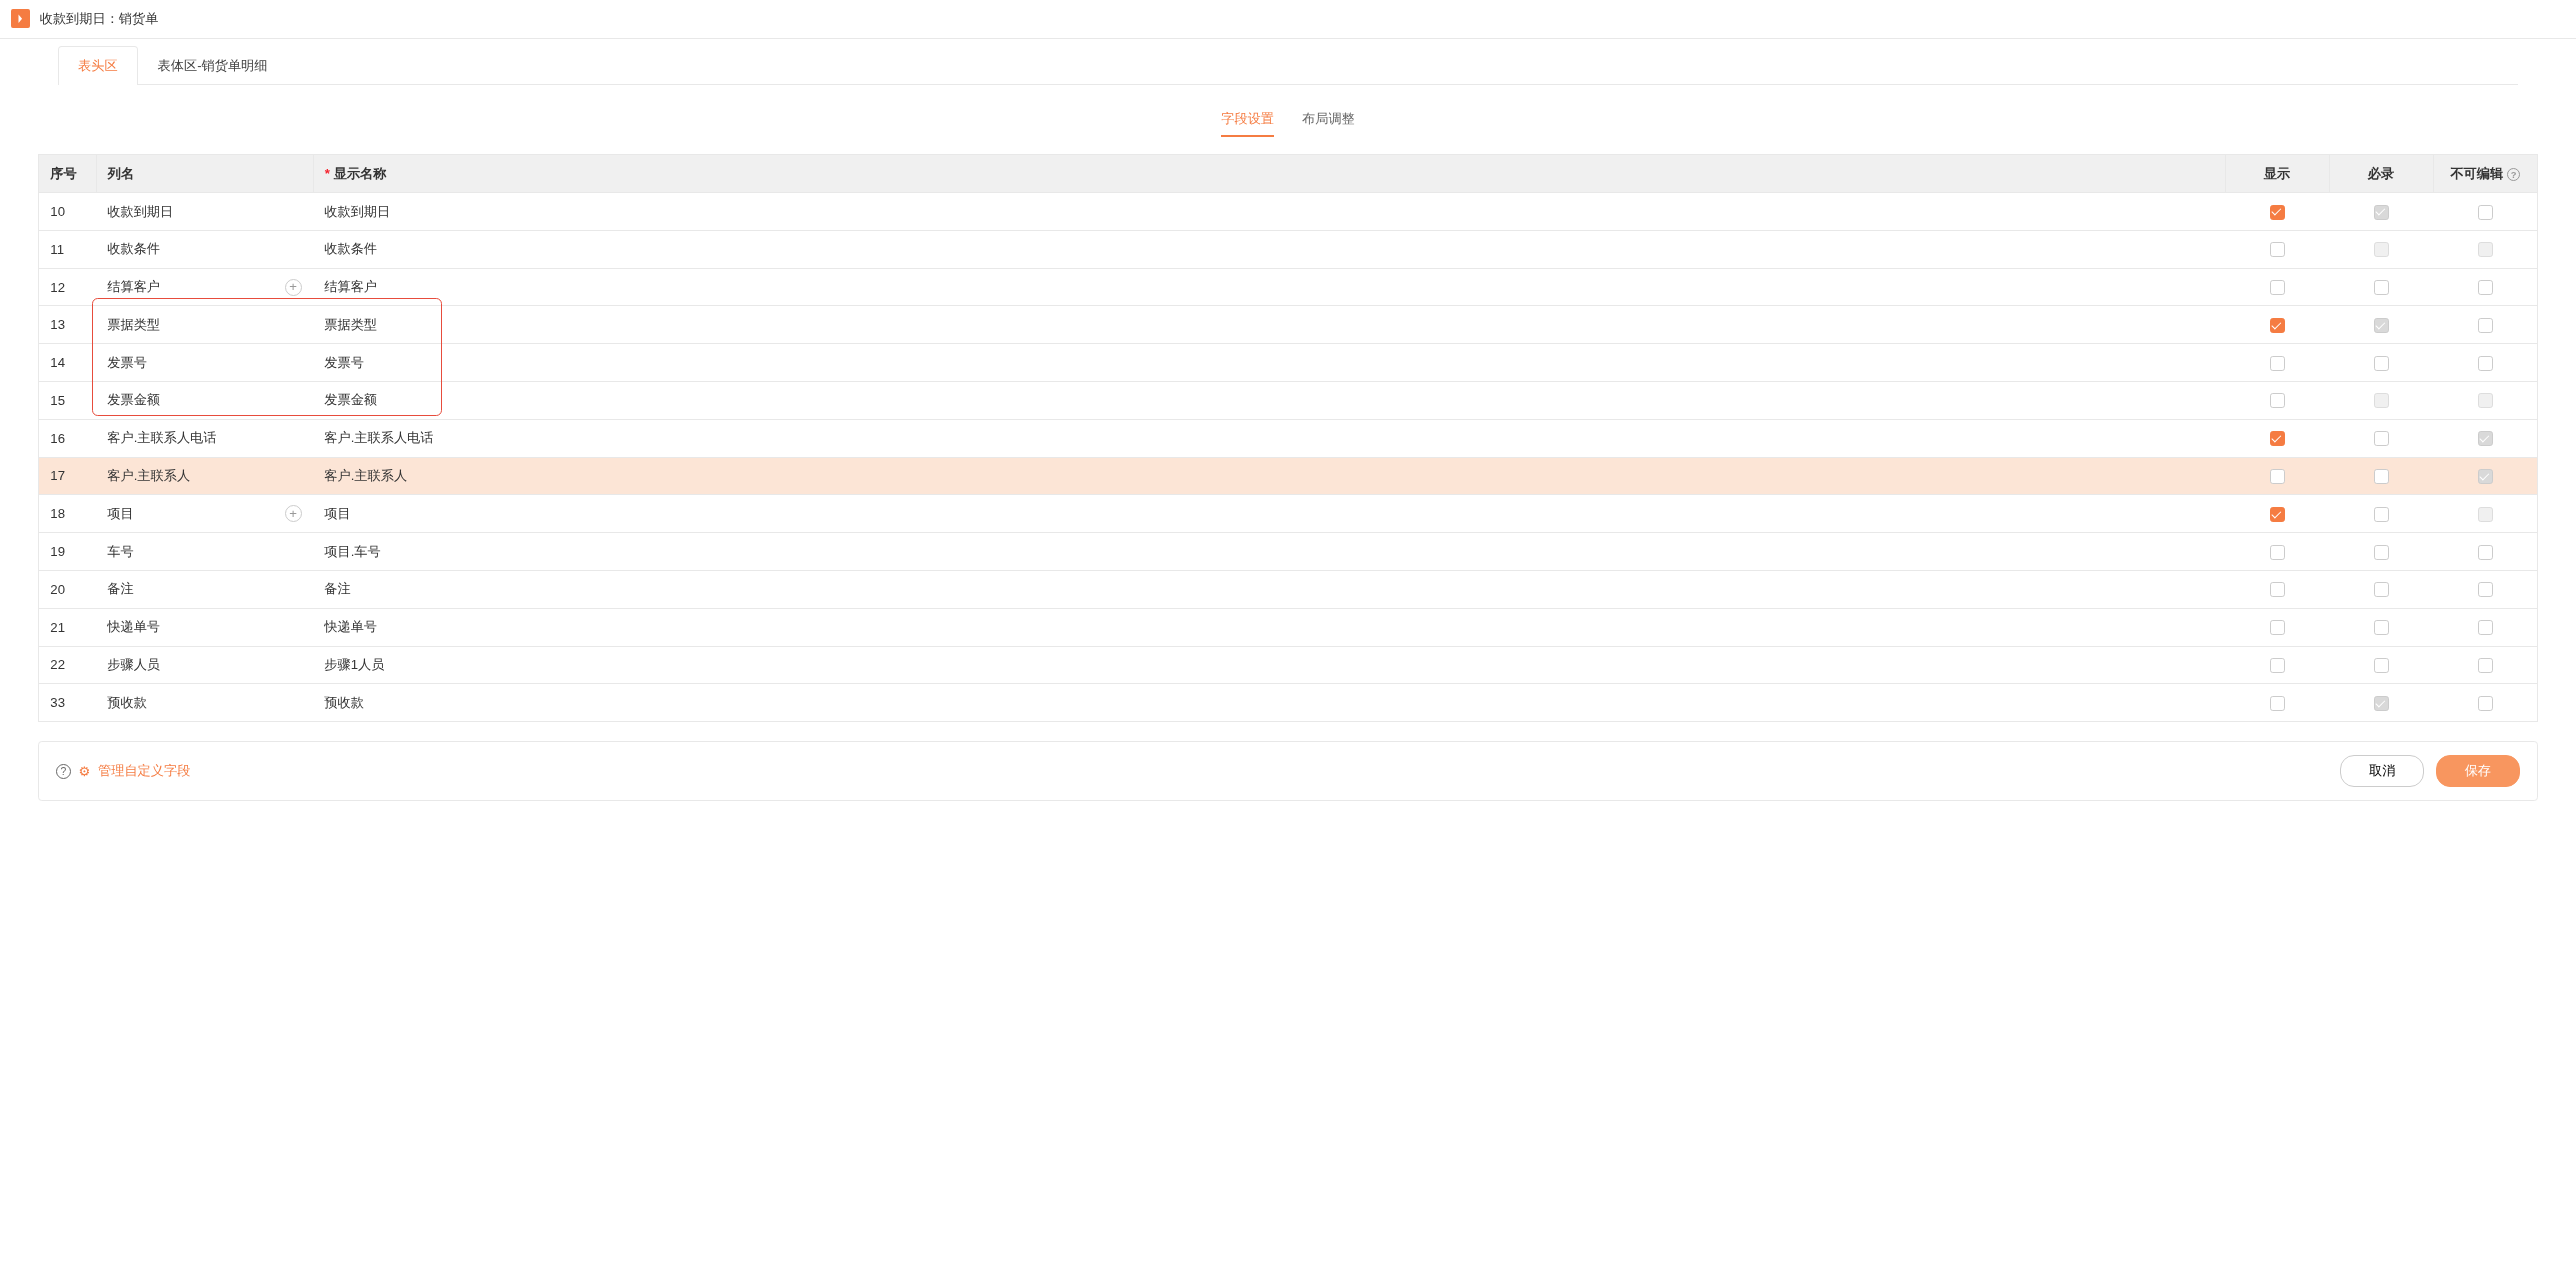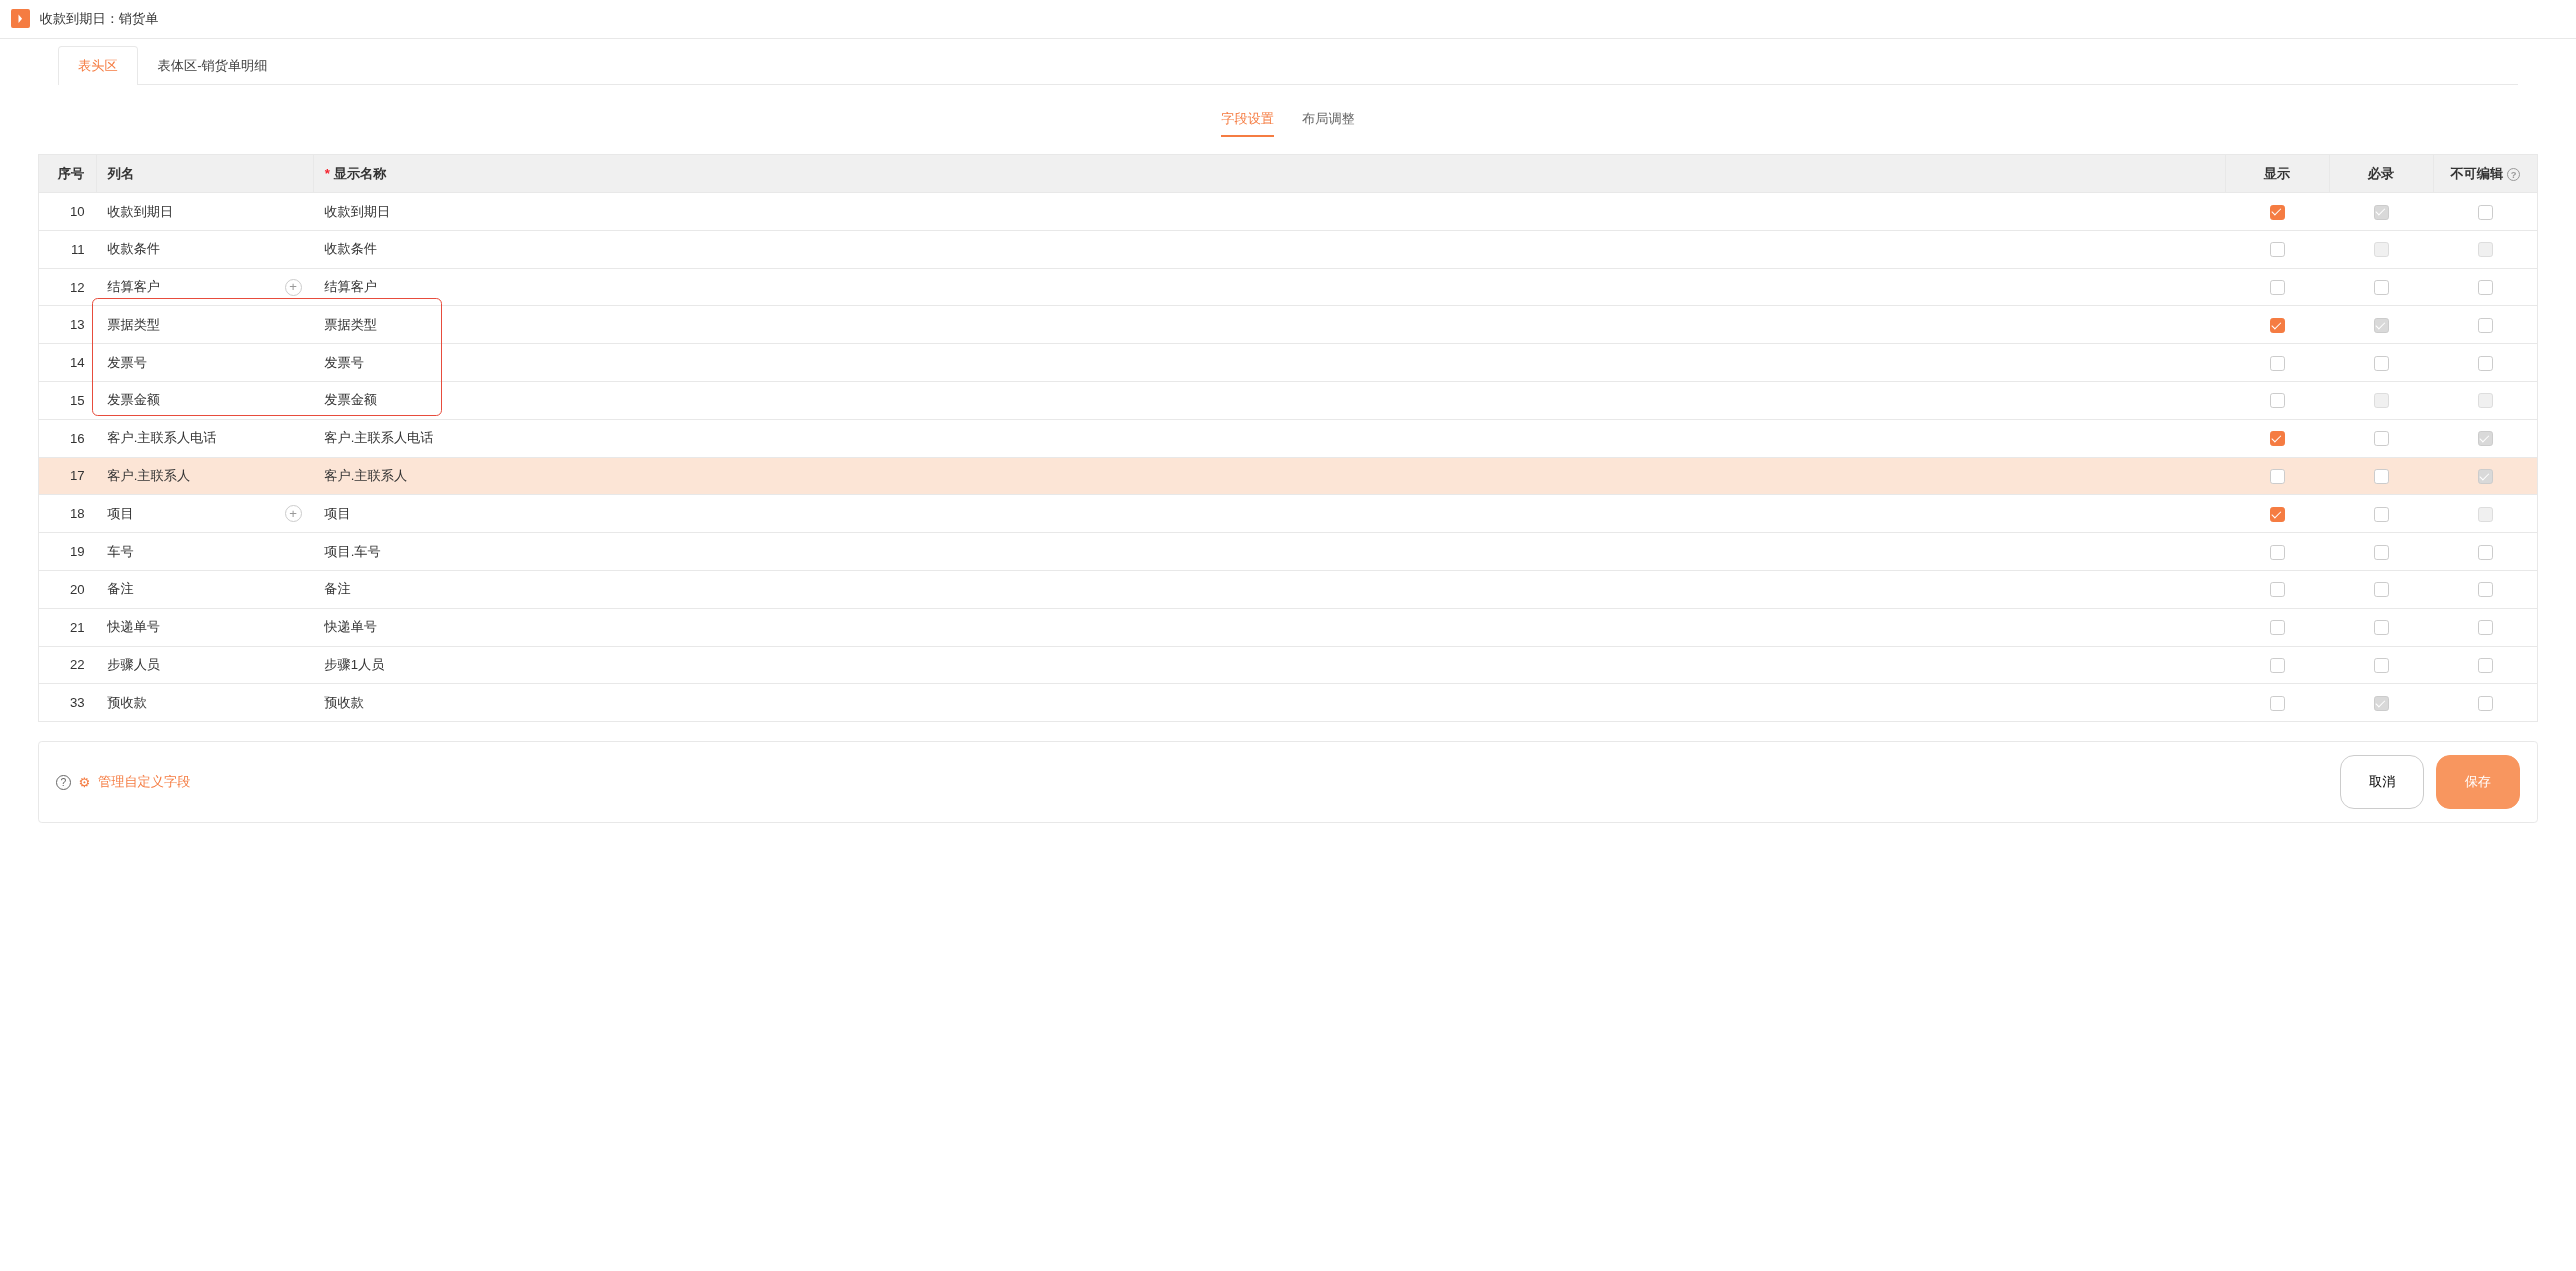--- a/index.html
+++ b/index.html
@@ -131,21 +131,21 @@
       vertical-align: middle;
     }
     td.center {
       text-align: center;
     }
     tr.hovered {
       background: #fce5d6;
     }
     .col-seq {
       width: 57px;
-      text-align: right;
+      text-align: left;
     }
     .col-name {
       width: 217px;
     }
     .col-display {
       width: auto;
     }
     .col-check {
       width: 104px;
     }
@@ -250,21 +250,21 @@
     }
     .manage-link {
       color: #f57c42;
       cursor: pointer;
     }
     .footer-buttons {
       display: flex;
       gap: 11.3px;
     }
     .btn {
-      padding: 17px 28px;
+      padding: 6px 28px;
       border-radius: 14px;
       cursor: pointer;
       font-size: 13.2px;
       border: 0.9px solid #ccc;
       background: #fff;
     }
     .btn-primary {
       background: #f8965f;
       border-color: #f8965f;
       color: #fff;

